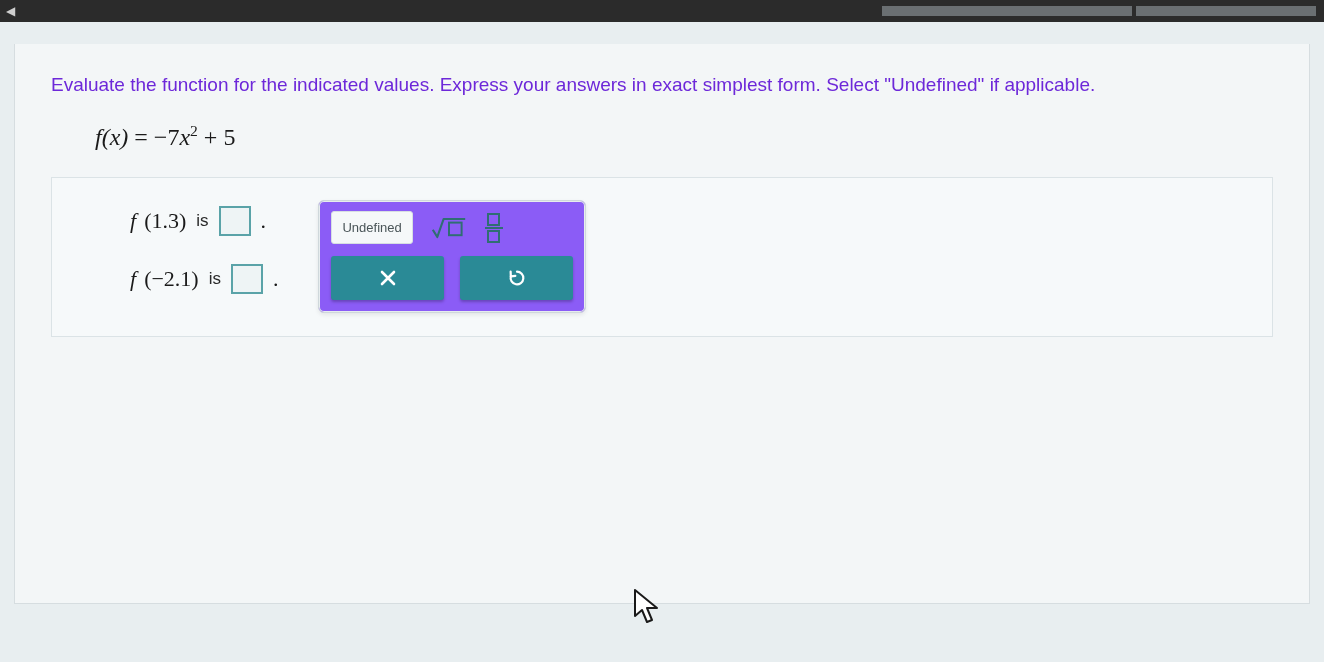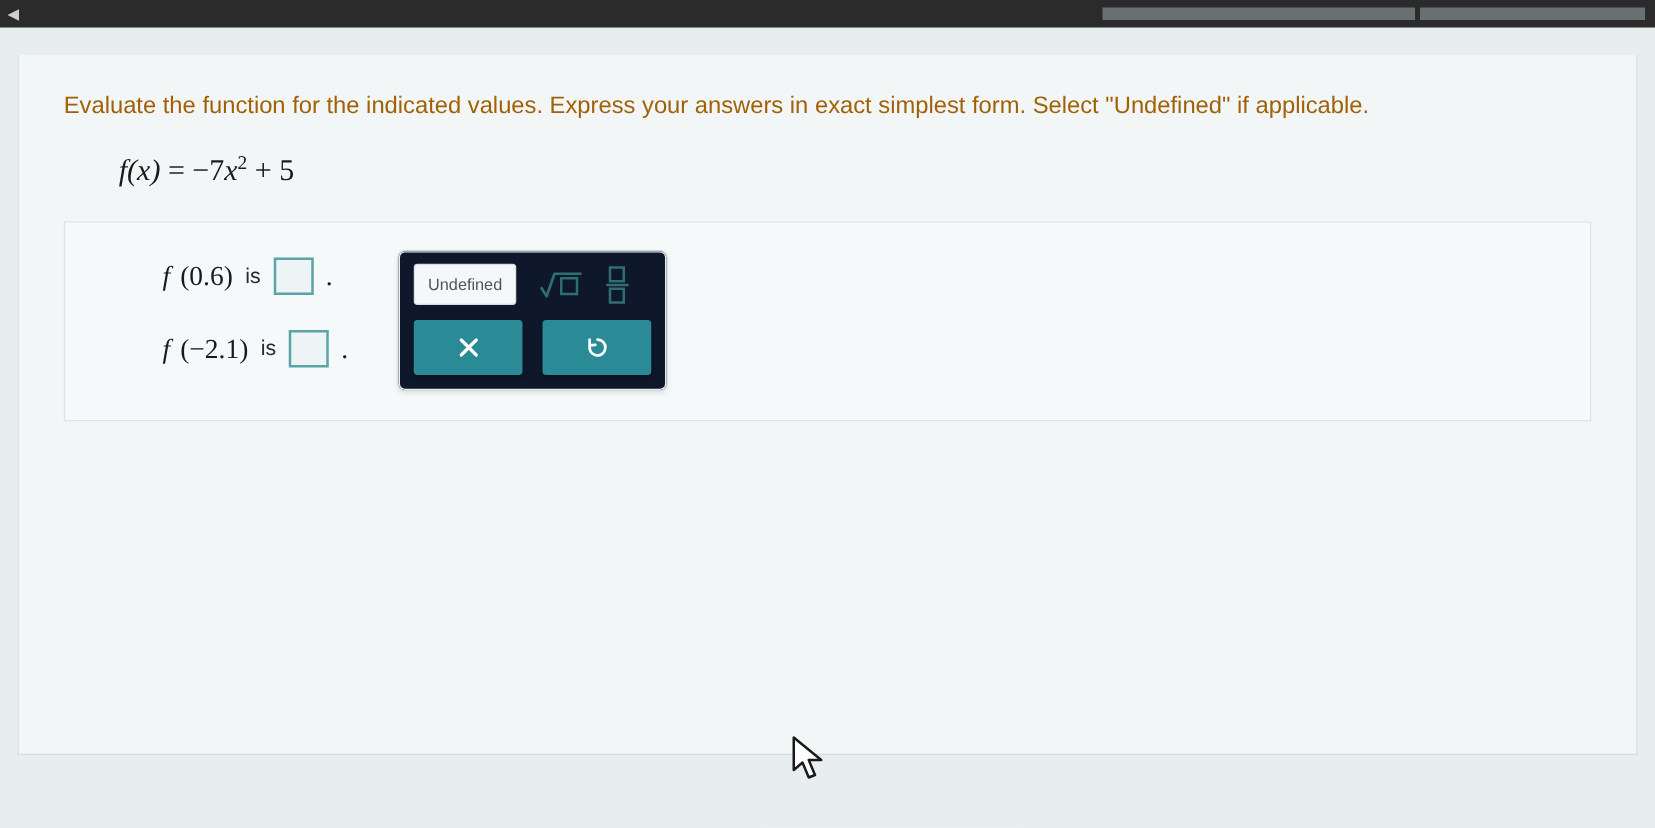--- a/index.html
+++ b/index.html
@@ -40,21 +40,21 @@
     background: #f3f6f7;
     margin: 22px 14px 0 14px;
     padding: 30px 36px 10px 36px;
     min-height: 560px;
     border: 1px solid #d6dde0;
     border-top: none;
   }
 
   .instructions {
     font-size: 19px;
-    color: #a16207;
+    color: #6d28d9;
     margin-bottom: 26px;
   }
 
   .equation {
     font-family: "Times New Roman", Times, serif;
     font-size: 24px;
     color: #1a1a1a;
     margin: 0 0 26px 44px;
   }
   .equation .fx { font-style: italic; }
@@ -98,29 +98,29 @@
     border: 2px solid #5aa3a8;
     background: #eef4f5;
     display: inline-block;
   }
   .period {
     font-size: 22px;
     margin-left: 2px;
   }
 
   .tool-panel {
-    background: #0f172a;
+    background: #8b5cf6;
     border: 1px solid #cfd8db;
     border-radius: 6px;
     padding: 10px 12px 12px 12px;
     box-shadow: 0 2px 4px rgba(0,0,0,0.08), inset 0 0 0 1px #e7edee;
     display: flex;
     flex-direction: column;
     gap: 12px;
-    width: 216px;
+    width: 268px;
   }
   .tool-row {
     display: flex;
     align-items: center;
     gap: 18px;
   }
   .undef-btn {
     font-size: 13px;
     color: #4a5558;
     background: #f5f8f9;
@@ -197,21 +197,21 @@
   <div class="equation">
     <span class="fx">f(x)</span>
     <span>= −7</span><span class="fx">x</span><sup>2</sup><span> + 5</span>
   </div>
 
   <div class="answer-area">
 
     <div class="left-col">
       <div class="eval-line">
         <span class="fn"><span>f</span></span>
-          <span>(0.6)</span>
+          <span>(1.3)</span>
         <span class="istxt">is</span>
         <span class="ans-box"></span>
         <span class="period">.</span>
       </div>
       <div class="eval-line">
         <span class="fn"><span>f</span></span>
           <span>(−2.1)</span>
         <span class="istxt">is</span>
         <span class="ans-box"></span>
         <span class="period">.</span>

